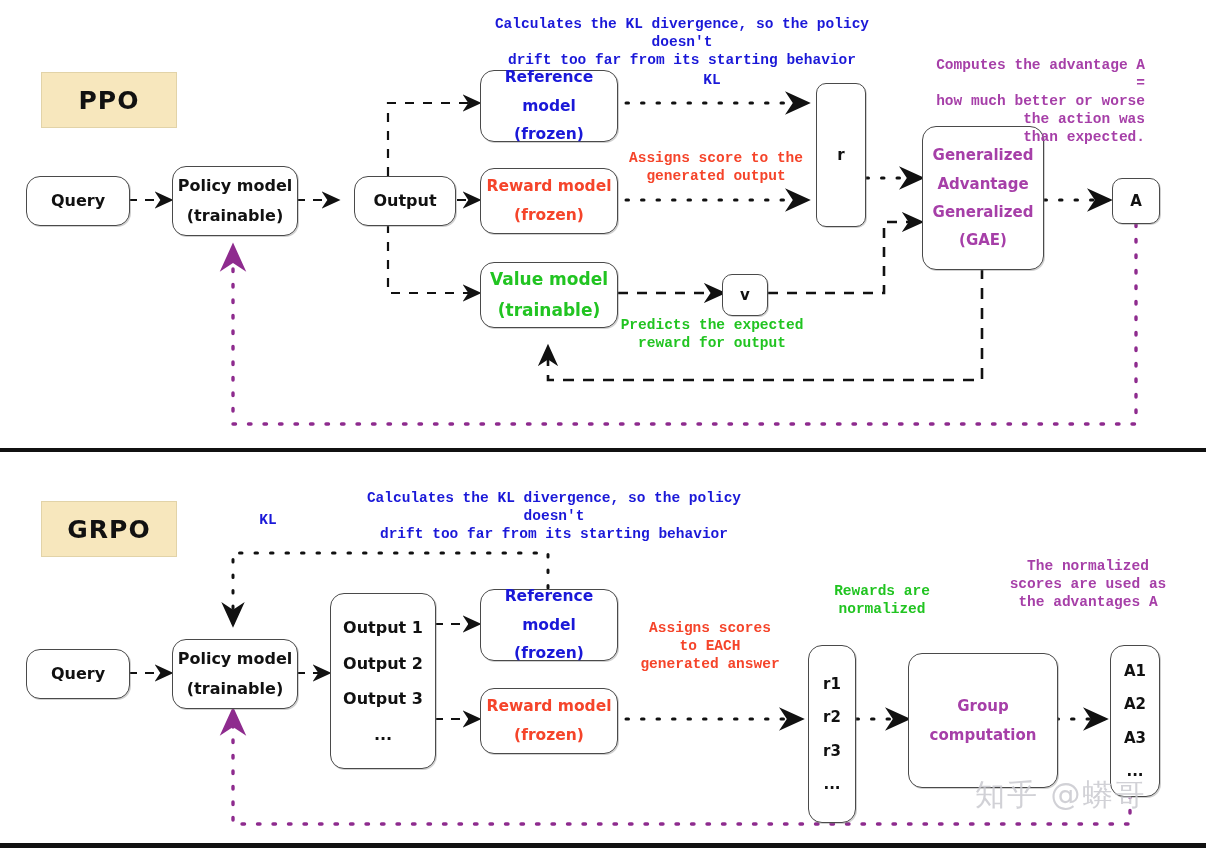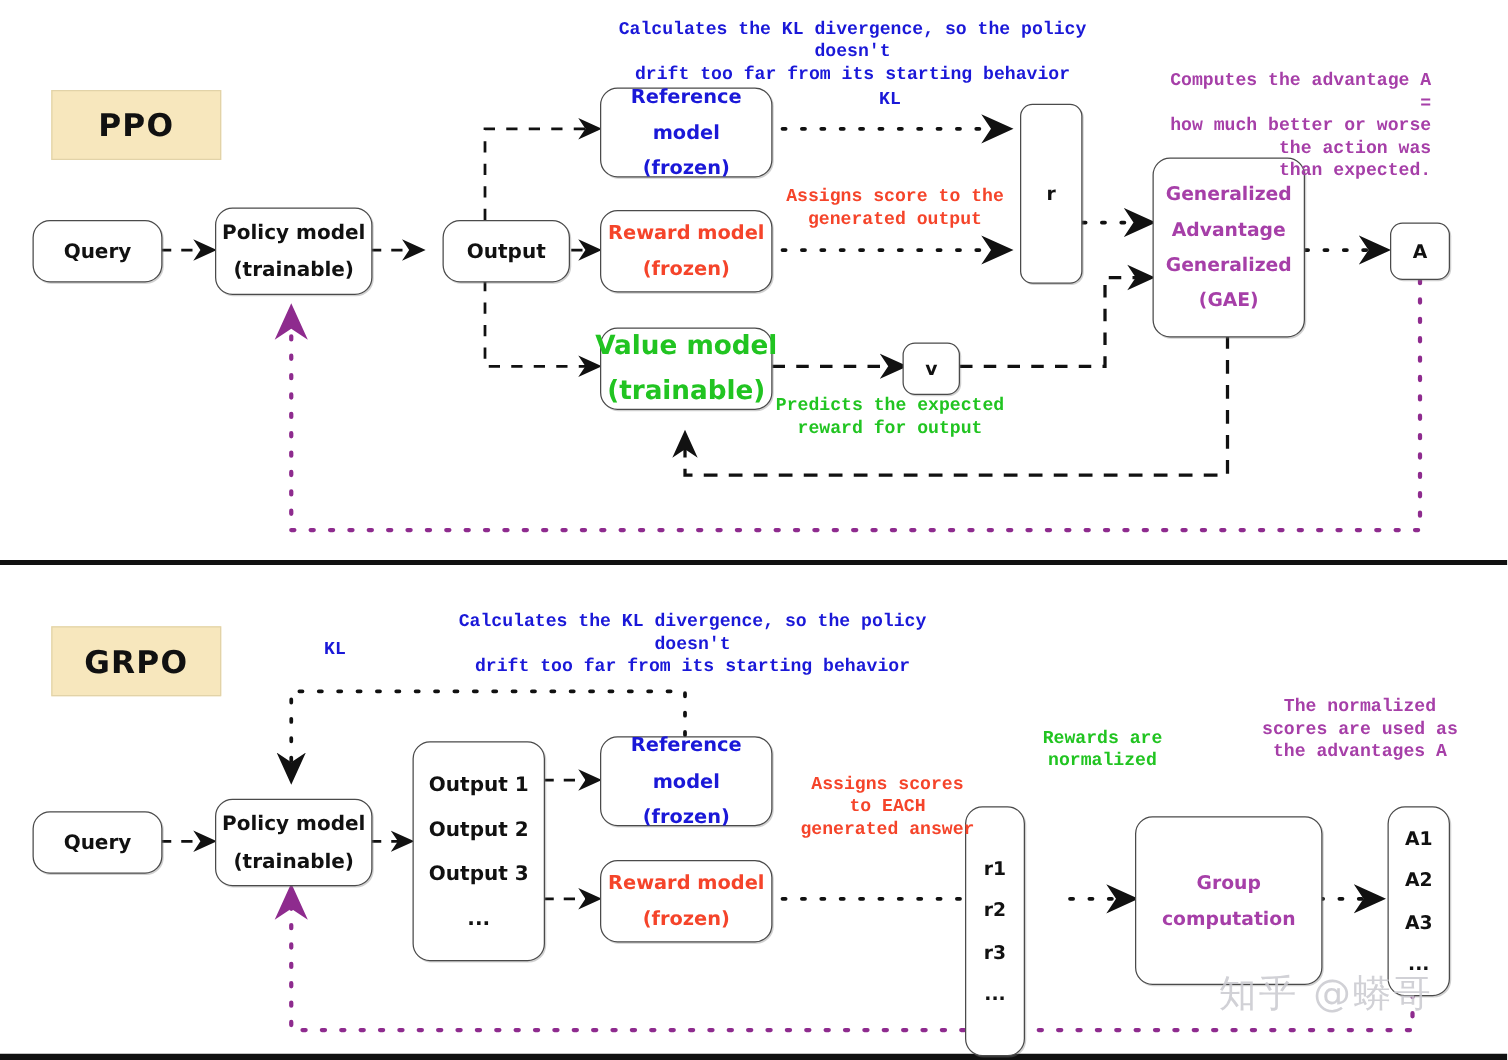--- a/index.html
+++ b/index.html
@@ -25,21 +25,21 @@
     display:flex;flex-direction:column;align-items:center;justify-content:center;
     text-align:center;line-height:1.22;font-weight:700;
     box-shadow:1px 1px 0 rgba(120,120,120,.35);
     font-family:"DejaVu Sans","Liberation Sans",sans-serif;
     gap:10px;
   }
   .node .ln{display:block;white-space:nowrap;}
   .n-plain{color:#111;font-size:16px;font-weight:700;}
   .n-blue{color:#1a18d8;font-size:15.5px;}
   .n-red{color:#f5442a;font-size:15.5px;}
-  .n-green{color:#21c421;font-size:21px;}
+  .n-green{color:#21c421;font-size:17px;}
   .n-purple{color:#a63fa8;font-size:15px;}
 
   
   .listbox{
     position:absolute;background:#fff;border:1.6px solid #4a4a4a;border-radius:14px;
     display:flex;flex-direction:column;align-items:center;justify-content:space-evenly;
     box-shadow:1px 1px 0 rgba(120,120,120,.35);
     font-family:"DejaVu Sans","Liberation Sans",sans-serif;
   }
   .listbox .item{font-size:16px;font-weight:700;color:#111;white-space:nowrap;}
@@ -225,21 +225,21 @@
     <span class="ln">Reference</span>
     <span class="ln">model</span>
     <span class="ln">(frozen)</span>
   </div>
 
   <div class="node n-red" style="left:480px;top:688px;width:136px;height:64px;">
     <span class="ln">Reward model</span>
     <span class="ln">(frozen)</span>
   </div>
 
-  <div class="listbox small" style="left:772px;top:645px;width:46px;height:150px;padding:24px 0;">
+  <div class="listbox small" style="left:808px;top:645px;width:46px;height:150px;padding:13px 0;">
     <span class="item">r1</span>
     <span class="item">r2</span>
     <span class="item">r3</span>
     <span class="item">...</span>
   </div>
 
   <div class="node n-purple" style="left:908px;top:653px;width:148px;height:133px;">
     <span class="ln">Group</span>
     <span class="ln">computation</span>
   </div>

